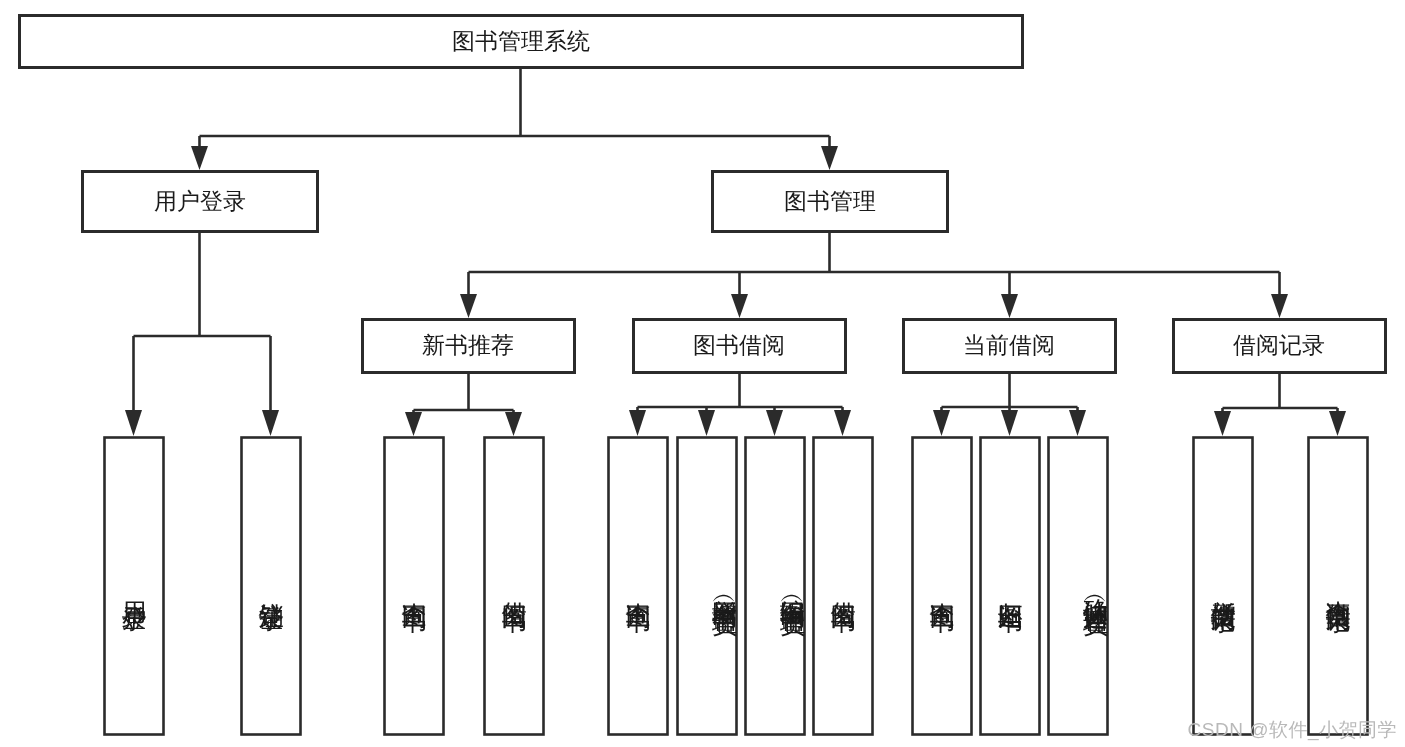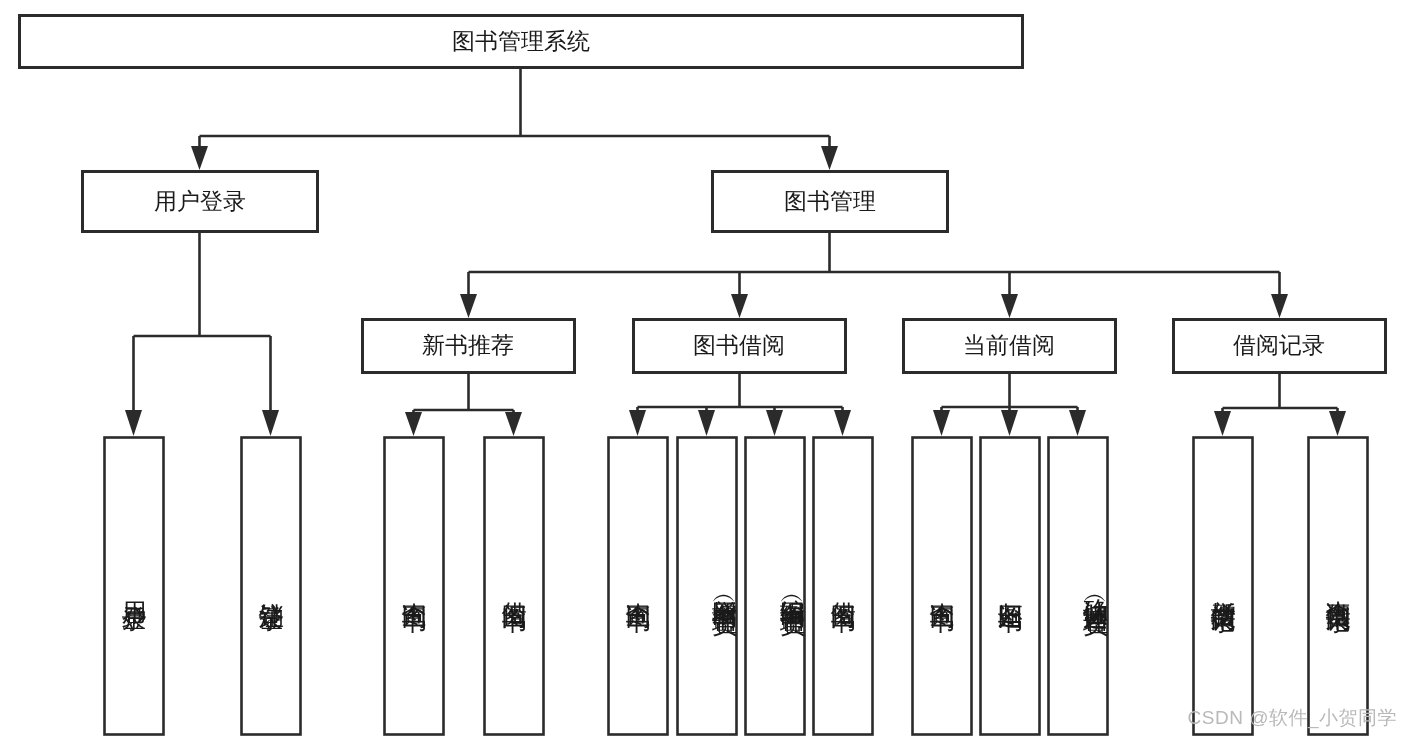--- a/index.html
+++ b/index.html
@@ -60,21 +60,21 @@
     line-height: 1.02;
     letter-spacing: 2px;
     color: #1a1a1a;
     white-space: nowrap;
     text-align: center;
     pointer-events: none;
   }
   .watermark {
     position: absolute;
     right: 8px;
-    bottom: 16px;
+    bottom: 4px;
     font-family: "Liberation Sans", "DejaVu Sans", sans-serif;
     font-size: 19px;
     color: #b9b9b9;
     white-space: nowrap;
     letter-spacing: 0.5px;
   }
 </style>
 </head>
 <body>
 

